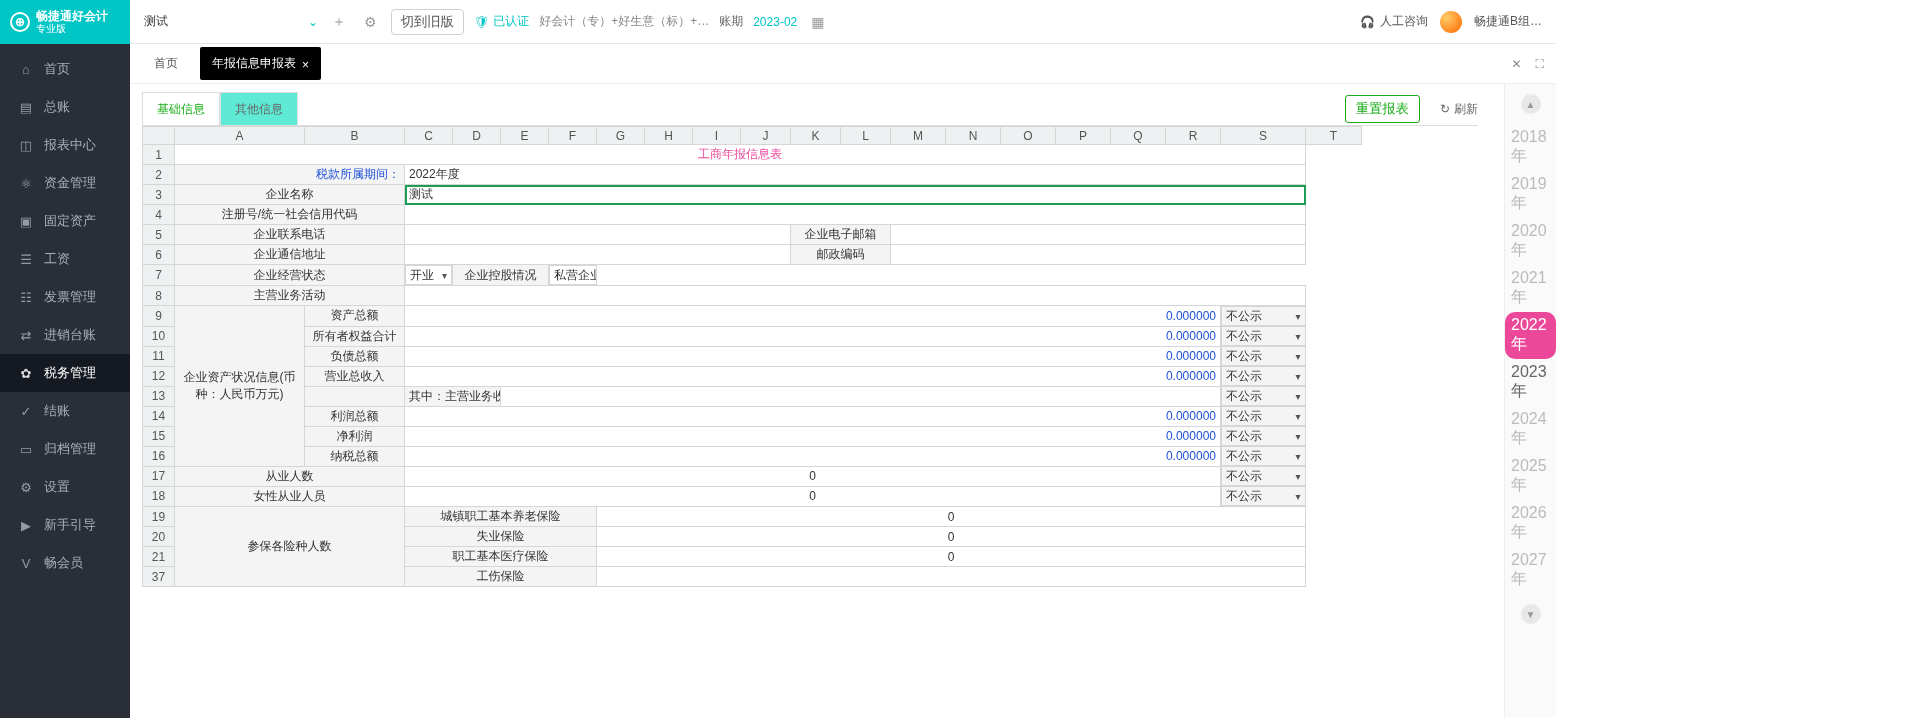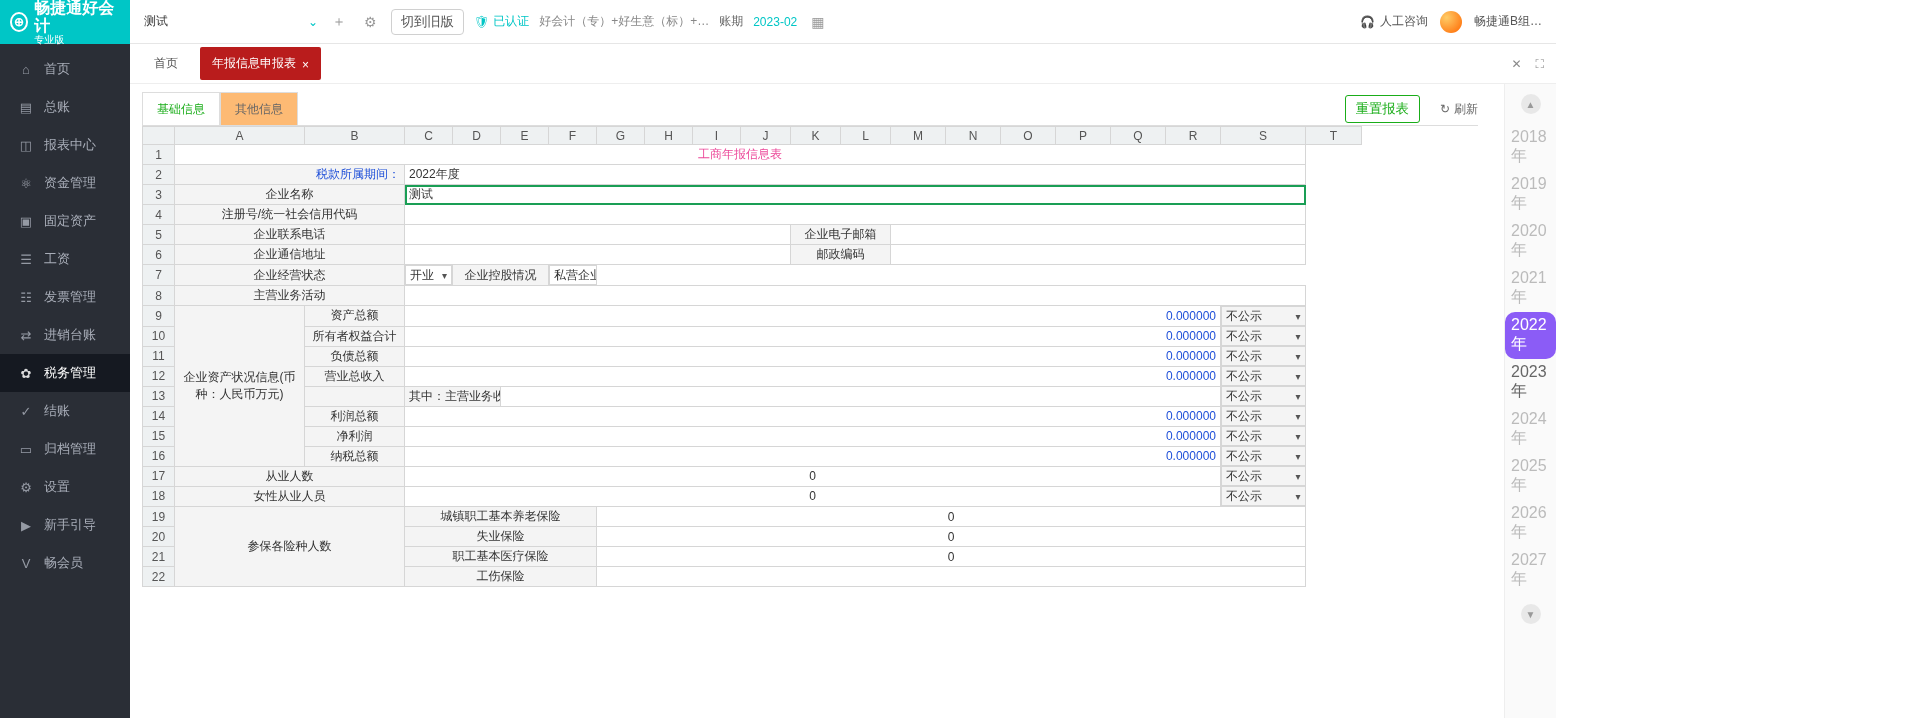--- a/index.html
+++ b/index.html
@@ -2,21 +2,21 @@
 <html><head>
 <meta charset="utf-8">
 <style>
 *{box-sizing:border-box;margin:0;padding:0;font-family:"Microsoft YaHei",Arial,sans-serif}
 body{font-size:12px;color:#333;background:#fff;overflow:hidden}
 .app{display:flex;height:718px;width:1556px}
 .sidebar{width:130px;background:#2a2e36;color:#a8adb8;flex-shrink:0;display:flex;flex-direction:column}
 .brand{background:#00c6c6;color:#fff;height:44px;display:flex;align-items:center;padding:0 10px;gap:6px}
 .brand-logo{width:20px;height:20px;border:2px solid #fff;border-radius:50%;display:flex;align-items:center;justify-content:center;font-weight:bold;font-size:12px}
 .brand-text{display:flex;flex-direction:column;line-height:1.1}
-.brand-title{font-size:16px;font-weight:bold}
+.brand-title{font-size:12px;font-weight:bold}
 .brand-sub{font-size:10px}
 .nav{flex:1;padding-top:6px}
 .nav-item{display:flex;align-items:center;gap:10px;padding:10px 18px;cursor:pointer;font-size:13px}
 .nav-item.active{background:#151921;color:#fff}
 .nav-icon{width:16px;height:16px;display:inline-flex;align-items:center;justify-content:center;opacity:.85}
 .main{flex:1;display:flex;flex-direction:column;min-width:0}
 .topbar{height:44px;border-bottom:1px solid #e6e6e6;display:flex;align-items:center;padding:0 14px;gap:10px}
 .org-select{display:flex;align-items:center;gap:140px;color:#666;cursor:pointer}
 .org-name{color:#333}
 .org-caret{color:#00c6c6}
@@ -26,29 +26,29 @@
 .badge-cert .shield{color:#00c6c6}
 .plan{color:#888}
 .period-label{color:#666}
 .period-val{color:#00c6c6;font-weight:400}
 .topbar-right{margin-left:auto;display:flex;align-items:center;gap:12px}
 .support{display:flex;align-items:center;gap:5px;color:#555;cursor:pointer}
 .avatar{width:22px;height:22px;border-radius:50%;background:radial-gradient(circle at 30% 30%,#ffcc66,#ff6600)}
 .user-name{color:#555;max-width:80px;overflow:hidden;text-overflow:ellipsis;white-space:nowrap}
 .tabs{height:40px;display:flex;align-items:center;padding:0 12px;gap:10px;border-bottom:1px solid #eee}
 .tab{padding:8px 12px;cursor:pointer;color:#555}
-.tab.active{background:#b91c1c;color:#fff;border-radius:2px;display:flex;align-items:flex-end;gap:6px}
+.tab.active{background:#000000;color:#fff;border-radius:2px;display:flex;align-items:flex-end;gap:6px}
 .tab-close{font-size:12px;cursor:pointer}
 .tabs-right{margin-left:auto;display:flex;align-items:center;gap:14px;color:#888}
 .tabs-right span{cursor:pointer}
 .content{flex:1;display:flex;min-height:0}
 .sheet-area{flex:1;display:flex;flex-direction:column;min-width:0;padding:8px 12px 0 12px}
 .subtabs-row{display:flex;align-items:center}
 .subtabs{display:flex}
-.subtab{padding:8px 14px;background:#fdba74;color:#666;cursor:pointer;border:1px solid #ddd;border-bottom:none}
+.subtab{padding:8px 14px;background:#5eead4;color:#666;cursor:pointer;border:1px solid #ddd;border-bottom:none}
 .subtab.active{background:#fff;color:#1aad19;border-top:1px solid #ddd;border-left:1px solid #ddd;border-right:1px solid #ddd}
 .subtabs-actions{margin-left:auto;display:flex;align-items:center;gap:20px}
 .btn-reset{color:#1aad19;border:1px solid #1aad19;background:#fff;padding:4px 10px;border-radius:3px;cursor:pointer}
 .btn-refresh{color:#666;cursor:pointer;display:flex;align-items:center;gap:4px}
 .sheet-wrap{flex:1;overflow:auto;border-top:1px solid #ddd;margin-top:-1px;position:relative}
 table.sheet{border-collapse:collapse;width:1220px;table-layout:fixed}
 table.sheet th,table.sheet td{border:1px solid #d6d6d6;height:20px;padding:0 4px;font-size:12px;vertical-align:middle;background:#fff;overflow:hidden;white-space:nowrap}
 table.sheet thead th{background:#eef1f2;color:#555;text-align:center;font-weight:normal;height:18px;position:sticky;top:0}
 .rownum{background:#eef1f2!important;text-align:center;color:#555;width:32px}
 .lbl{background:#f4f4f4!important;text-align:center;color:#333}
@@ -56,21 +56,21 @@
 .val-c{text-align:center;color:#333}
 .title-cell{text-align:center;font-size:14px;color:#ec4899}
 .selected{outline:2px solid #1a9e55;outline-offset:-2px}
 .dd{display:flex;justify-content:space-between;align-items:center}
 .dd::after{content:"▾";color:#555;font-size:10px}
 .sheet-scroll-y{width:14px}
 .years{width:52px;background:#fafafa;border-left:1px solid #eee;display:flex;flex-direction:column;align-items:center;padding:10px 0;gap:10px}
 .year-arrow{width:20px;height:20px;border-radius:50%;background:#e8e8e8;color:#999;display:flex;align-items:center;justify-content:center;cursor:pointer;font-size:10px}
 .year{font-size:16px;color:#bbb;cursor:pointer;padding:4px 6px;border-radius:10px}
 .year.near{color:#666}
-.year.active{background:#8b5cf6;color:#fff}
+.year.active{background:#ec4899;color:#fff}
 col.cA{width:32px}col.cB{width:130px}col.cC{width:100px}
 col.cD,col.cE,col.cF,col.cG,col.cH,col.cI,col.cJ{width:48px}
 col.cK,col.cL,col.cM{width:50px}
 col.cN{width:55px}col.cO{width:55px}col.cP{width:55px}
 col.cQ{width:55px}col.cR{width:55px}col.cS{width:55px}col.cT{width:85px}
 </style>
 </head>
 <body>
 
 <div class="app">
@@ -384,21 +384,21 @@
                   <td class="rownum">20</td>
                   <td class="lbl" colspan="4">失业保险</td>
                   <td class="val-c" colspan="13">0</td>
                 </tr>
                 <tr>
                   <td class="rownum">21</td>
                   <td class="lbl" colspan="4">职工基本医疗保险</td>
                   <td class="val-c" colspan="13">0</td>
                 </tr>
                 <tr>
-                  <td class="rownum">22</td>
+                  <td class="rownum">37</td>
                   <td class="lbl" colspan="4">工伤保险</td>
                   <td class="val-c" colspan="13"></td>
                 </tr>
               </tbody>
           </table>
         </div>
       </div>
       <div class="sheet-scroll-y"></div>
       <div class="years">
         <div class="year-arrow">▲</div>

